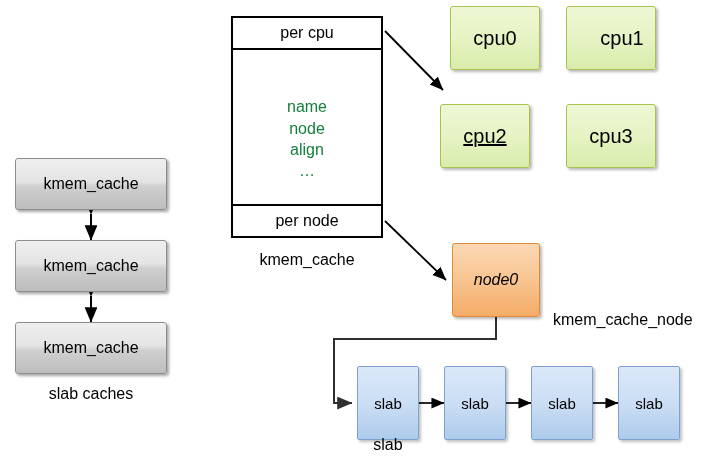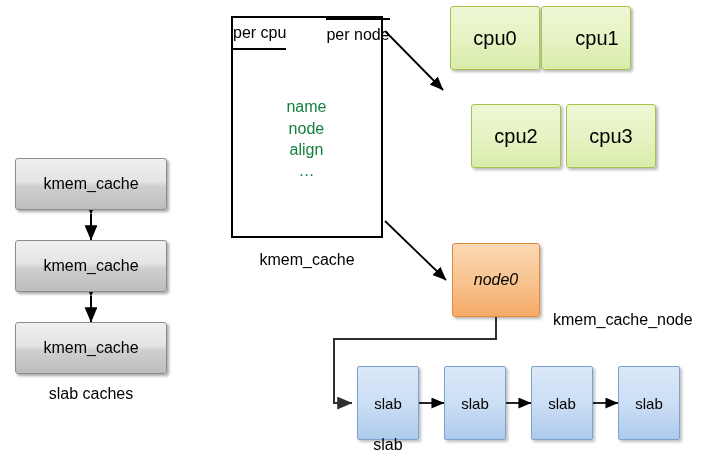--- a/index.html
+++ b/index.html
@@ -40,21 +40,21 @@
   .struct-box {
     position: absolute;
     left: 231px;
     top: 16px;
     width: 152px;
     height: 222px;
     box-sizing: border-box;
     border: 2px solid #000000;
     background: #ffffff;
     display: flex;
-    flex-direction: row;
+    flex-direction: column;
   }
   .struct-row {
     box-sizing: border-box;
     display: flex;
     align-items: center;
     justify-content: center;
     font-size: 16px;
     color: #000000;
     height: 32px;
     flex: 0 0 auto;
@@ -195,24 +195,24 @@
     </div>
     <div class="struct-row foot">
       <span>per node</span>
     </div>
   </div>
   <div class="caption" style="left:231px; top:251px; width:152px; text-align:center;">kmem_cache</div>
 
   <div class="node green-box" style="left:450px; top:6px;">
     <span>cpu0</span>
   </div>
-  <div class="node green-box" style="left:541px; top:6px;padding-left:22px;">
+  <div class="node green-box" style="left:566px; top:6px;padding-left:22px;">
     <span>cpu1</span>
   </div>
-  <div class="node green-box" style="left:471px; top:104px;">
+  <div class="node green-box" style="left:440px; top:104px;text-decoration:underline;">
     <span>cpu2</span>
   </div>
   <div class="node green-box" style="left:566px; top:104px;">
     <span>cpu3</span>
   </div>
 
   <div class="node orange-box" style="left:452px; top:243px;font-style:italic;">
     <span>node0</span>
   </div>
   <div class="caption" style="left:537px; top:311px;margin-left:16px;">kmem_cache_node</div>

